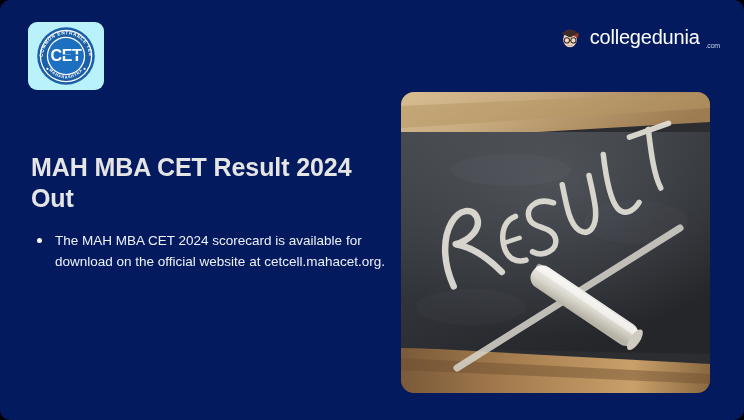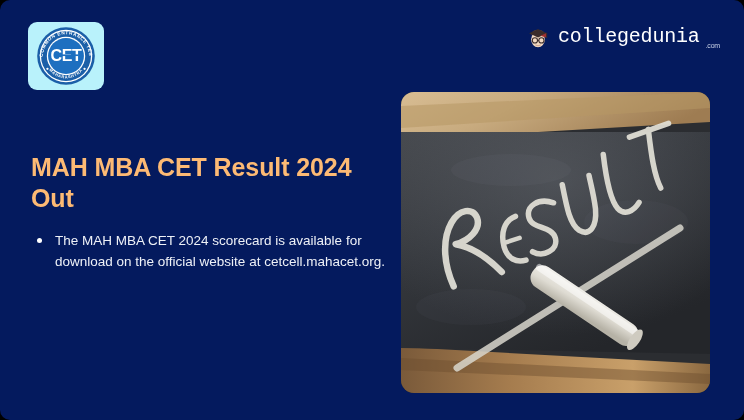--- a/index.html
+++ b/index.html
@@ -58,41 +58,40 @@
     display: block;
     flex: 0 0 auto;
   }
   .brand-text {
     color: #ffffff;
     font-size: 20px;
     font-weight: 400;
     letter-spacing: -0.2px;
     line-height: 1;
     white-space: nowrap;
-    font-family: Liberation Mono, monospace;
   }
   .brand-tld {
     color: #c9d2e8;
     font-size: 7px;
     line-height: 1;
     align-self: flex-end;
     margin-bottom: 3px;
     margin-left: -1px;
     letter-spacing: -0.2px;
   }
 
   
   .content {
     position: absolute;
     left: 31px;
     top: 152px;
     width: 355px;
   }
   .headline {
-    color: #fdba74;
+    color: #e5e5e5;
     font-size: 25px;
     font-weight: bold;
     line-height: 1.22;
     margin: 0 0 18px 0;
     letter-spacing: -0.1px;
   }
   .bullets {
     list-style: none;
     margin: 0;
     padding: 0;

